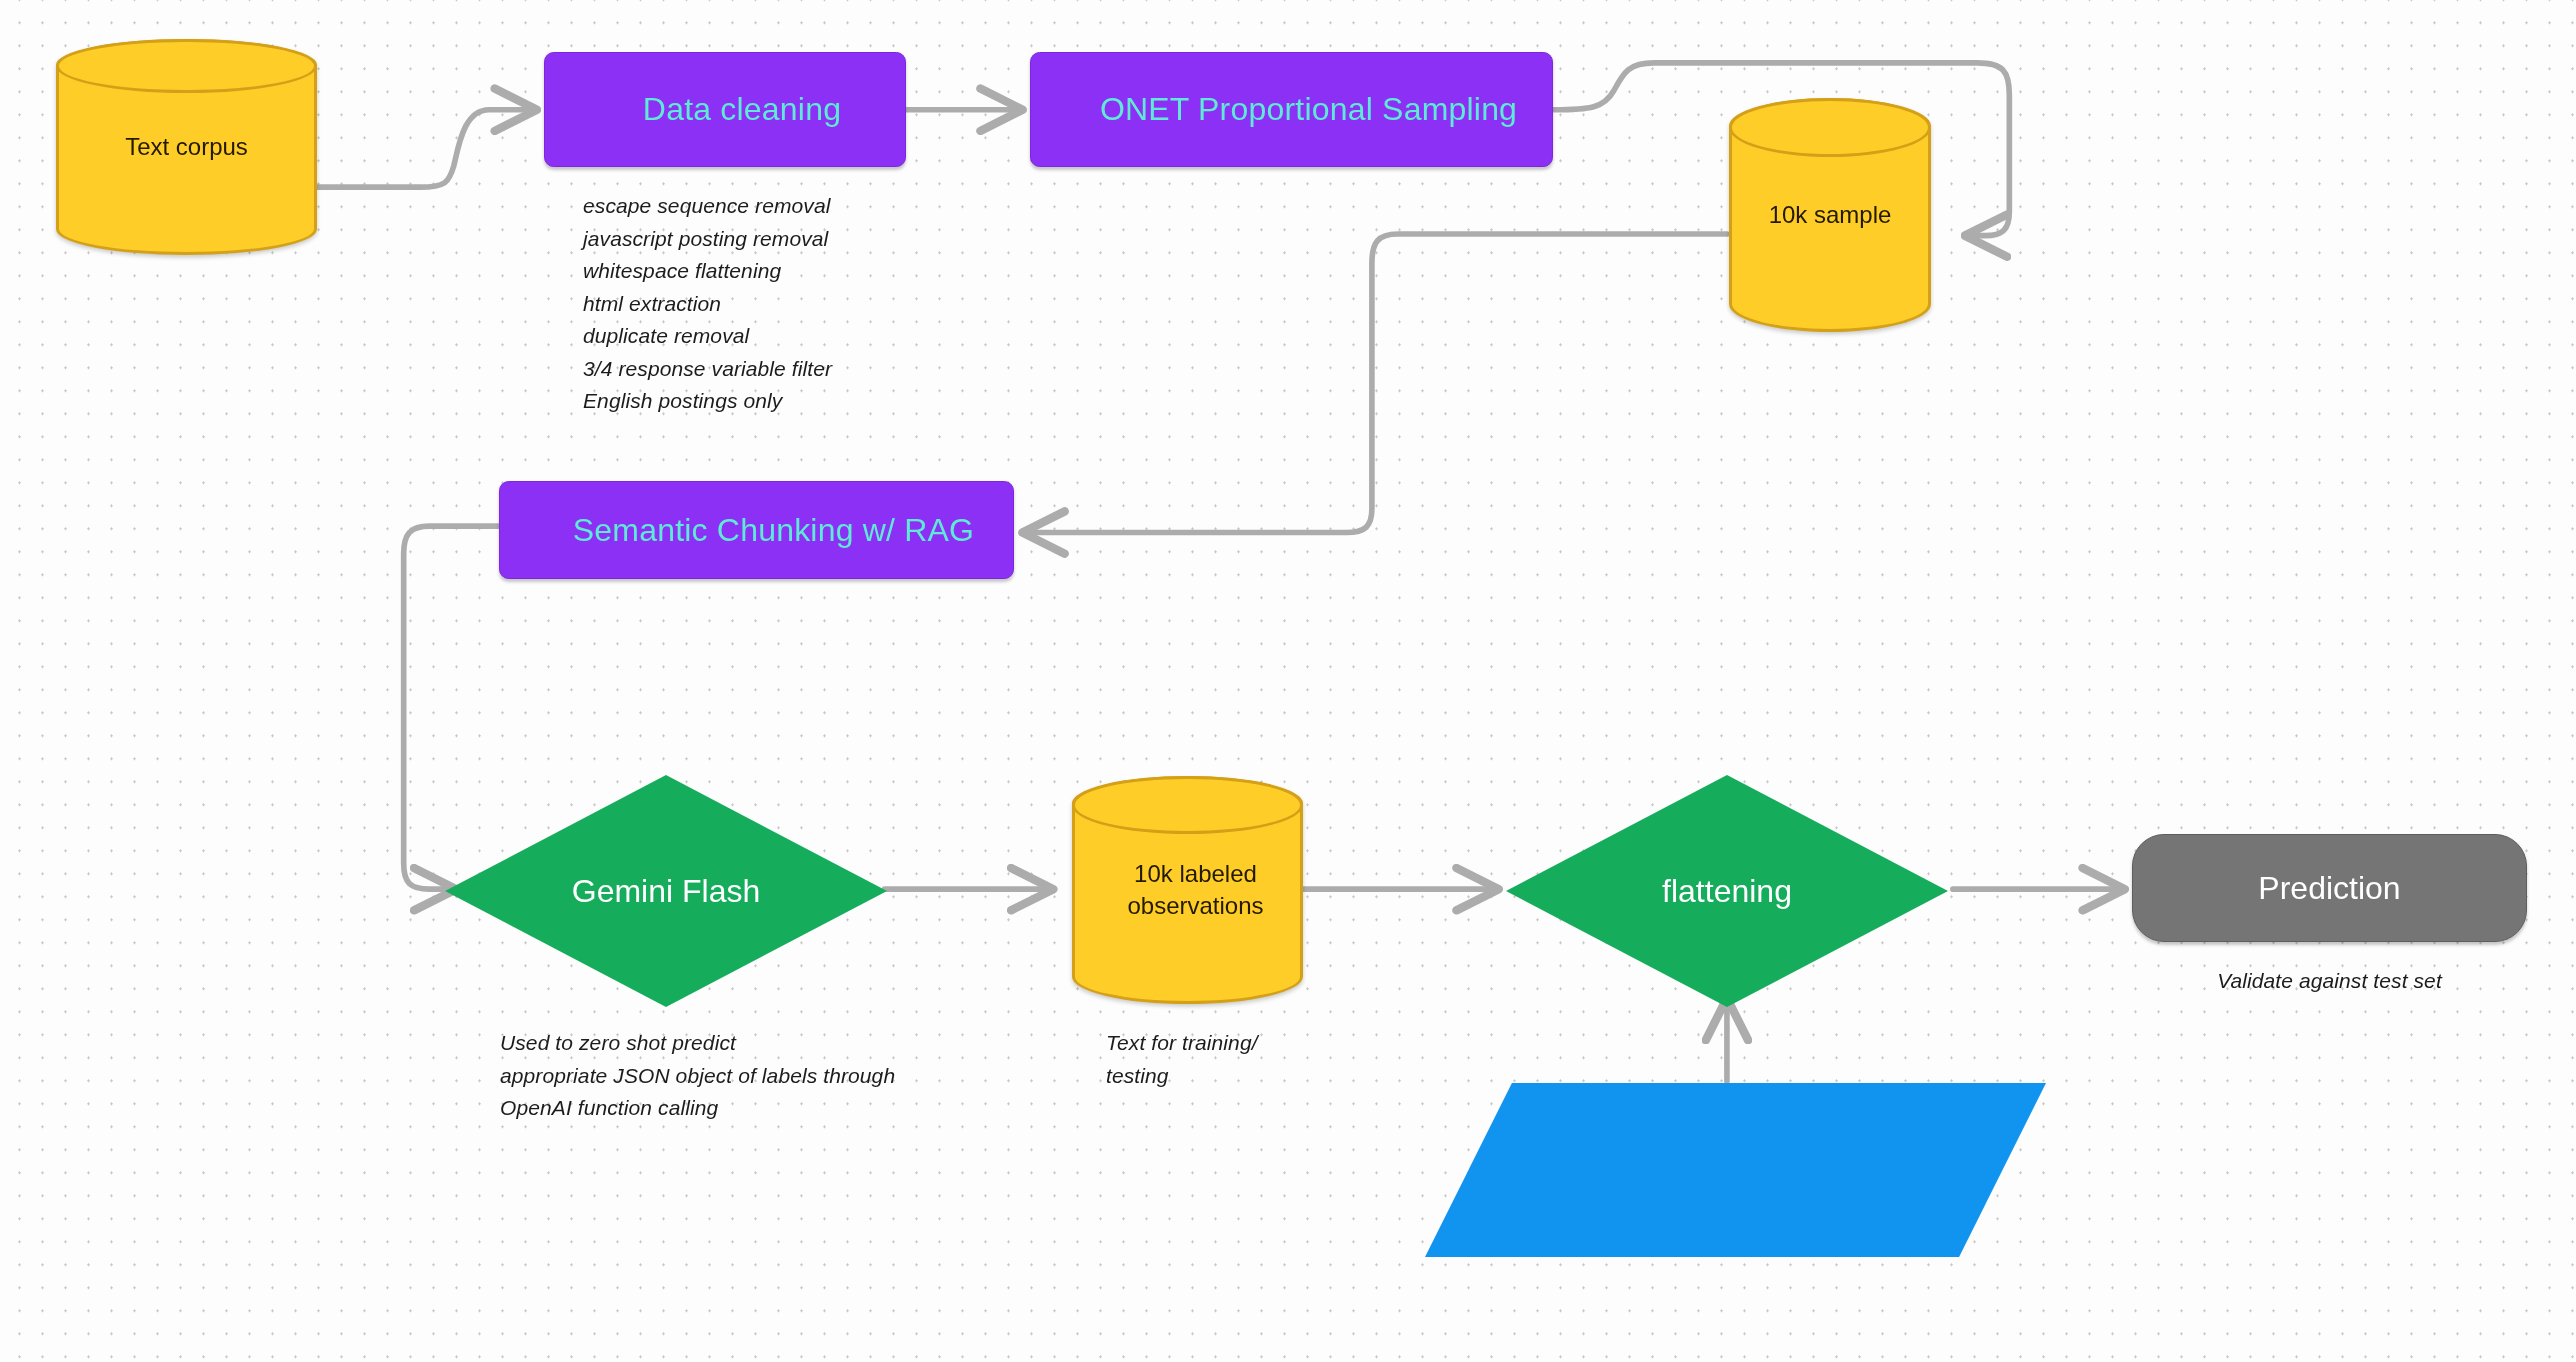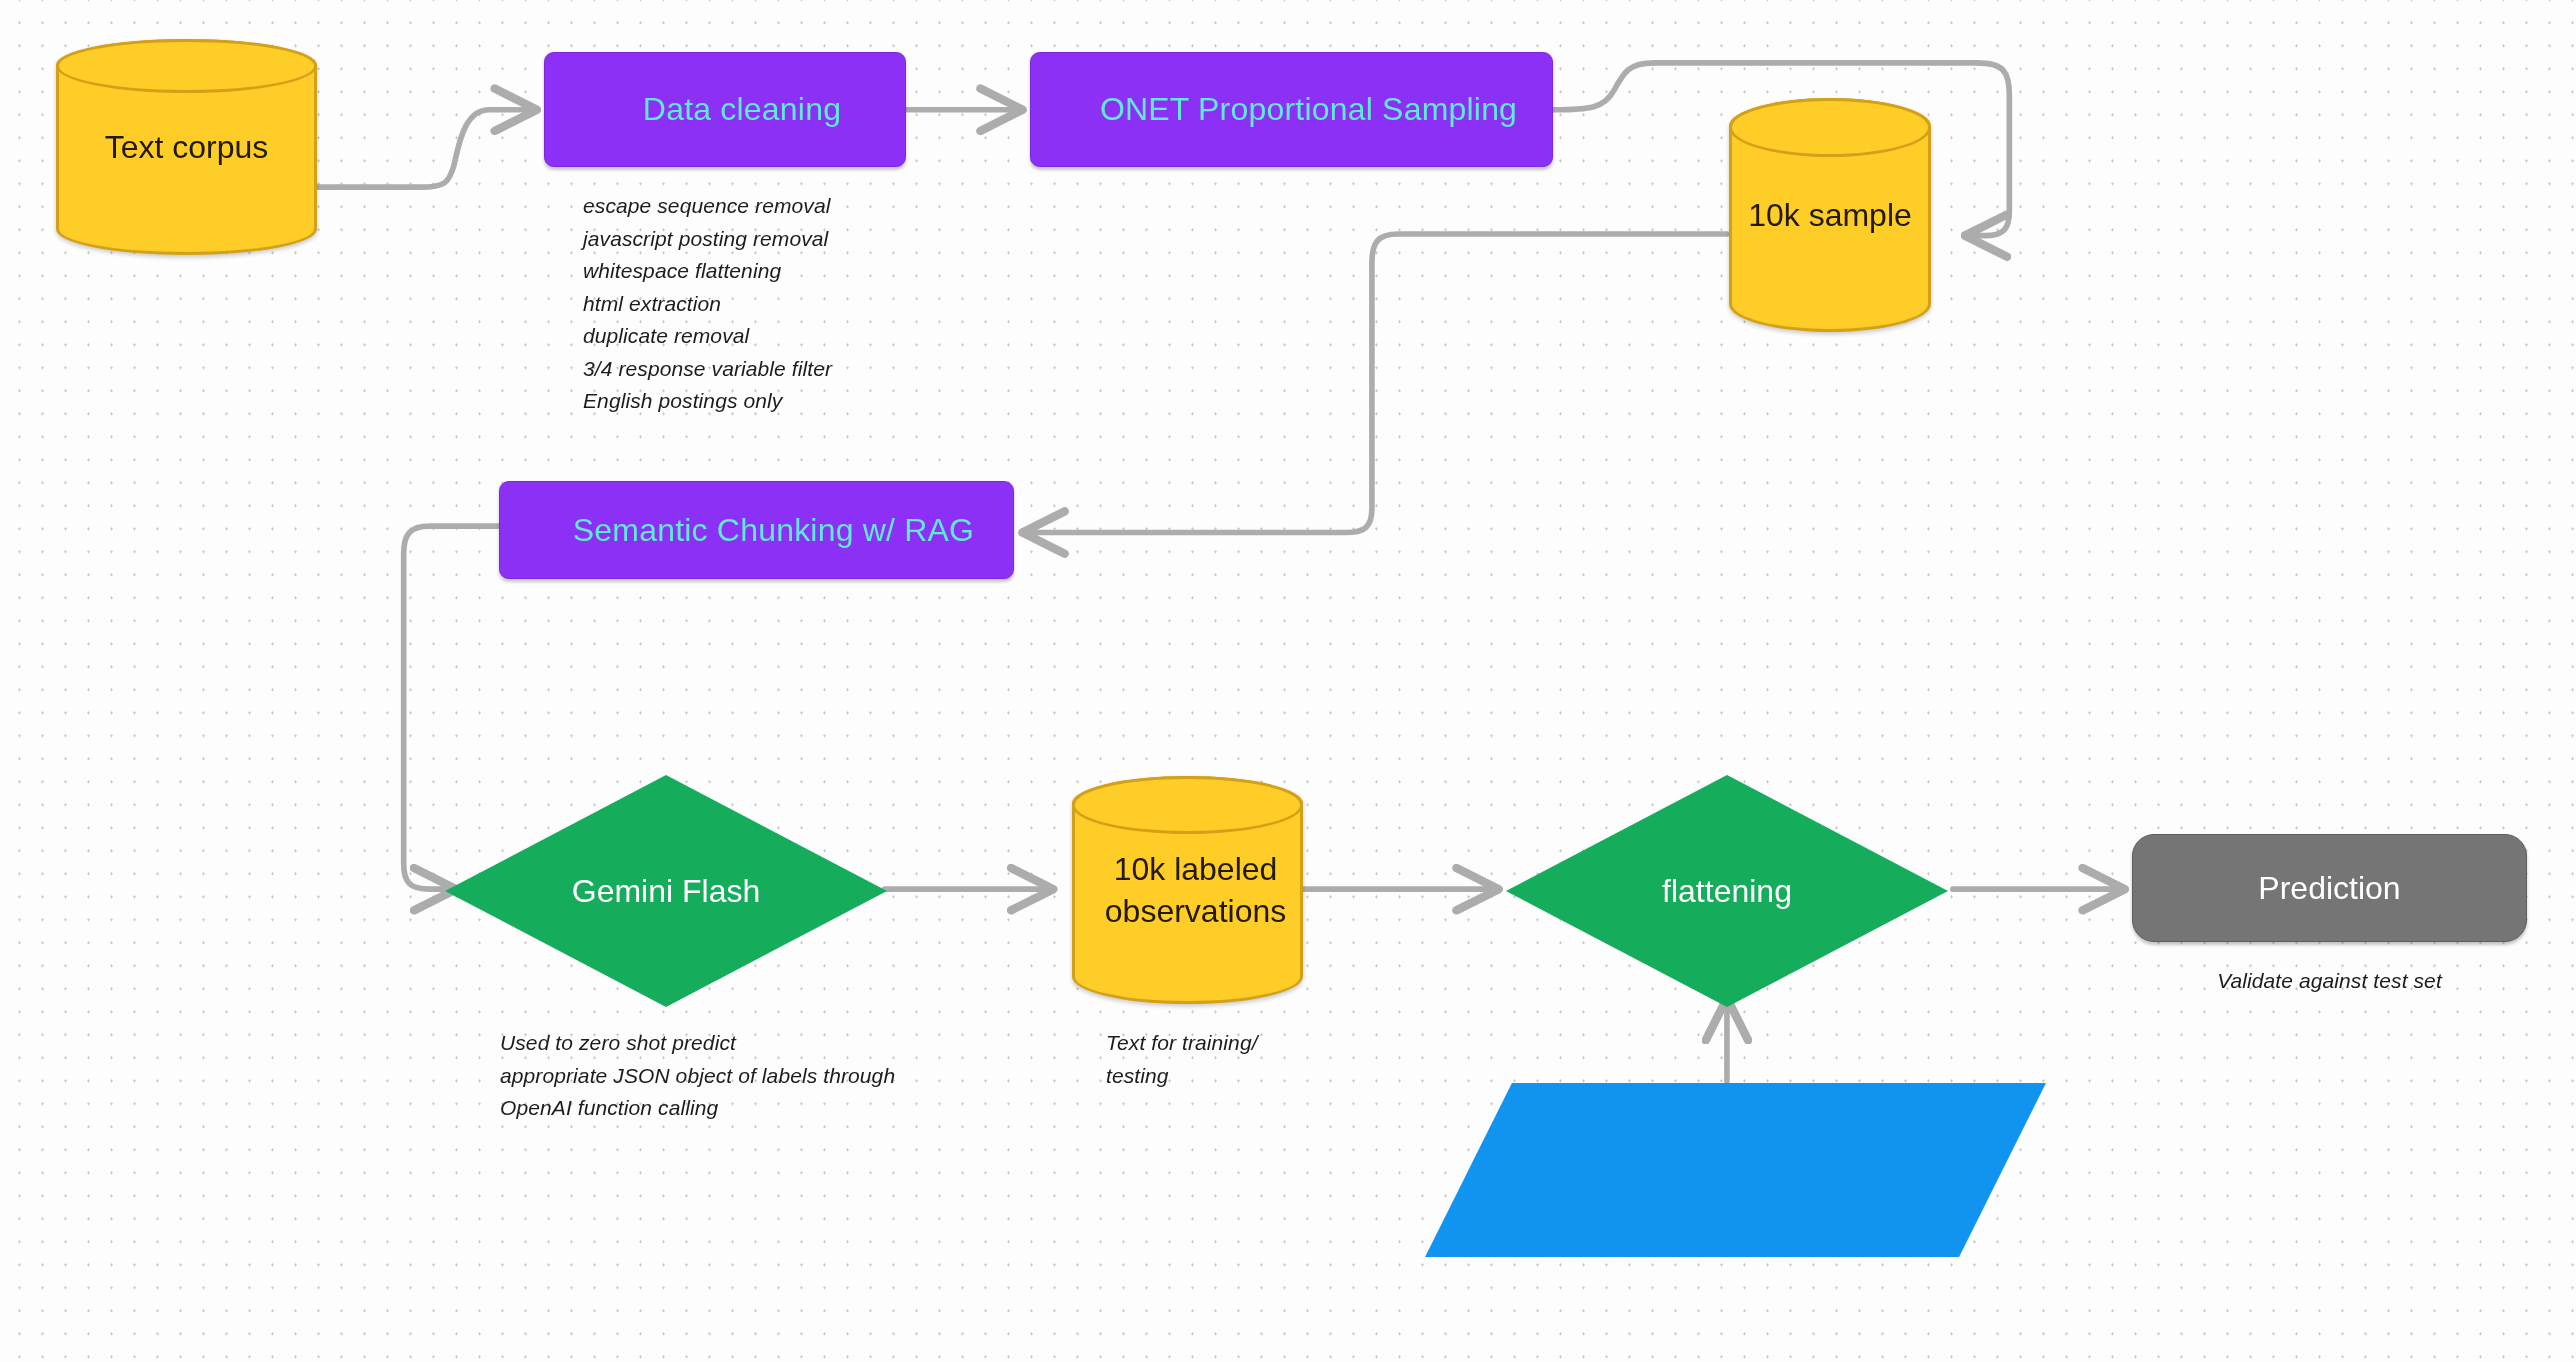--- a/index.html
+++ b/index.html
@@ -53,34 +53,34 @@
     color: #5eead4;
     font-size: 32px;
     letter-spacing: 0.2px;
     padding-left: 34px;
   }
 
   
   .term {
     background: #757575;
     border: 1.6px solid #5E5E5E;
-    border-radius: 22px;
+    border-radius: 32px;
     box-shadow: 0 2.4px 3.2px rgba(0,0,0,0.22);
     color: #ffffff;
     font-size: 32px;
   }
 
   
   .cyl {
     background: #FFCD28;
     border: 3.2px solid #D4A017;
     border-radius: 50% / 12%;
     box-shadow: 0 2.4px 4px rgba(0,0,0,0.20);
     color: #231a00;
-    font-size: 32px;
+    font-size: 24px;
     align-items: center;
   }
   .cyl::before {
     content: "";
     position: absolute;
     left: -3.2px;
     top: -3.2px;
     width: calc(100% + 6.5px);
     height: 26%;
     box-sizing: border-box;

